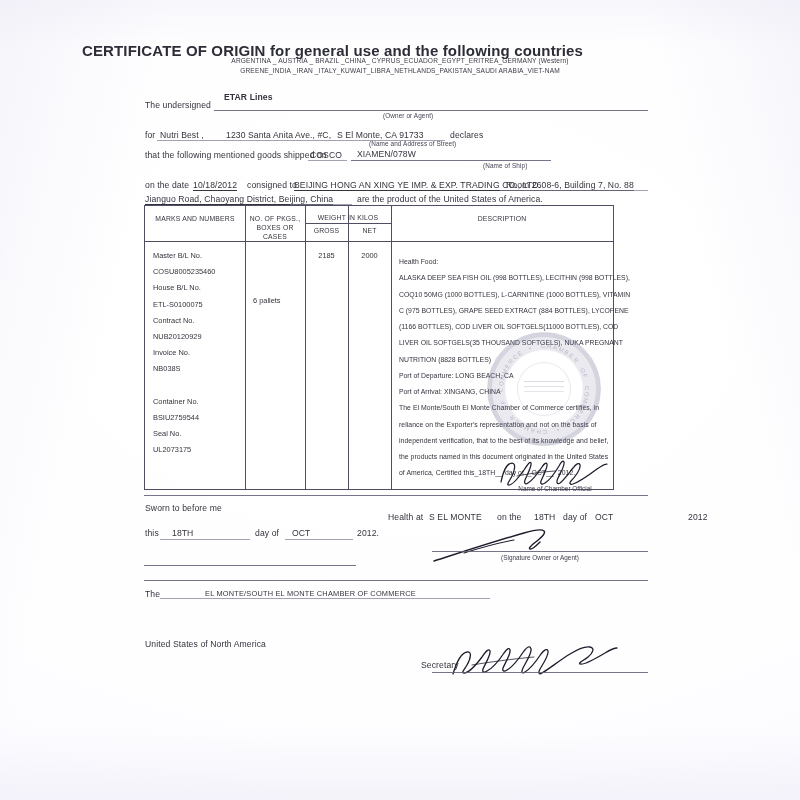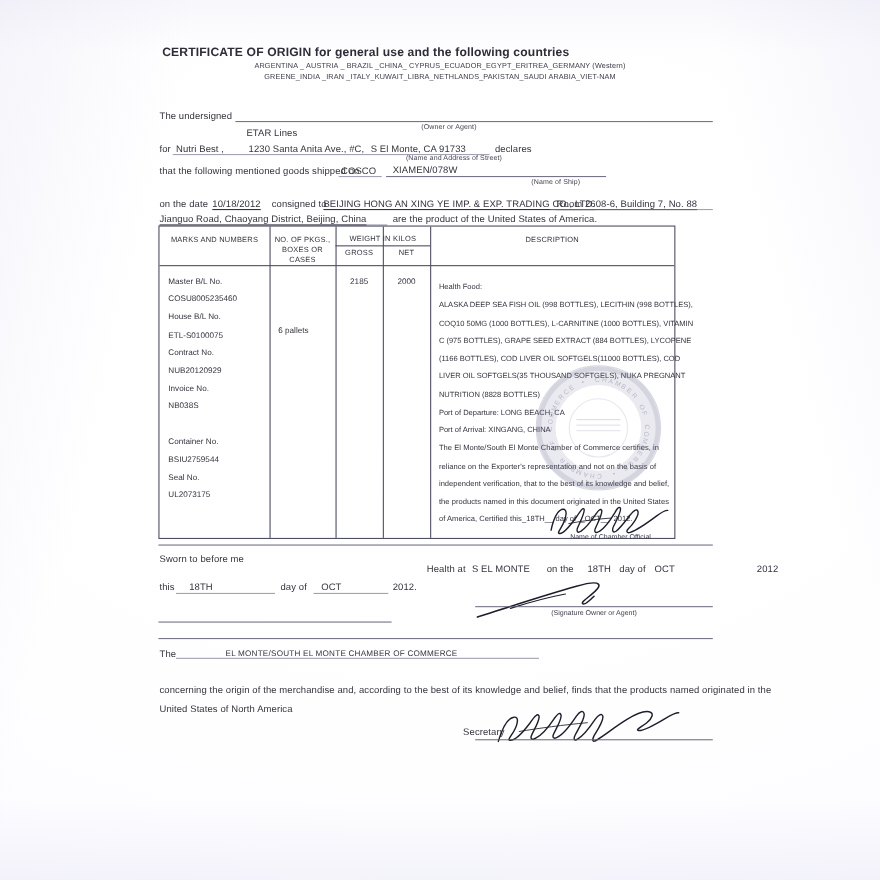--- a/index.html
+++ b/index.html
@@ -48,21 +48,21 @@
     letter-spacing: .1px;
   }
   .lbl  { font-size: 8.6px; }
   .tiny { font-size: 6.4px; color: #454552; }
   .fill { text-decoration: underline; text-underline-offset: 2px; }
 
   
   #title {
     position:absolute; top:42px; left:0; width:665px;
     text-align:center;
-    font-size:11px; font-weight:bold; color:#2d2d38;
+    font-size:15px; font-weight:bold; color:#2d2d38;
     letter-spacing:.15px;
   }
   .countries {
     position:absolute; left:0; width:800px; text-align:center;
     font-size:6.6px; color:#3a3a46; letter-spacing:.15px;
   }
   #countries1 { top:57px; }
   #countries2 { top:67px; }
 
   
@@ -172,21 +172,21 @@
 
 <div id="page"></div>
 
 <div class="sheet">
 
   <div id="title" class="t">CERTIFICATE OF ORIGIN for general use and the following countries</div>
   <div id="countries1" class="countries">ARGENTINA _ AUSTRIA _ BRAZIL _CHINA_ CYPRUS_ECUADOR_EGYPT_ERITREA_GERMANY (Western)</div>
   <div id="countries2" class="countries">GREENE_INDIA _IRAN _ITALY_KUWAIT_LIBRA_NETHLANDS_PAKISTAN_SAUDI ARABIA_VIET-NAM</div>
 
   <div class="t lbl" style="left:145px; top:100px;">The undersigned</div>
-  <div class="t lbl" style="left:224px; top:116px; font-weight:normal;">ETAR Lines</div>
+  <div class="t lbl" style="left:224px; top:92px; font-weight:bold;">ETAR Lines</div>
   <div class="rule" style="left:214px; top:110px; width:434px;"></div>
   <div class="t tiny" style="left:383px; top:112px;">(Owner or Agent)</div>
 
   <div class="t lbl" style="left:145px; top:130px;">for</div>
   <div class="t lbl" style="left:160px; top:130px;">Nutri Best ,</div>
   <div class="t lbl" style="left:226px; top:130px;">1230 Santa Anita Ave., #C,</div>
   <div class="t lbl" style="left:337px; top:130px;">S El Monte, CA 91733</div>
   <div class="t lbl" style="left:450px; top:130px;">declares</div>
   <div class="rule soft" style="left:157px; top:140px; width:288px;"></div>
   <div class="t tiny" style="left:369px; top:140px;">(Name and Address of Street)</div>
@@ -331,21 +331,20 @@
   <div class="rule" style="left:432px; top:551px; width:216px;"></div>
   <div class="caption" style="left:460px; top:554px; width:160px;">(Signature Owner or Agent)</div>
 
   <div class="rule" style="left:144px; top:580px; width:504px;"></div>
 
   <div class="t lbl" style="left:145px; top:589px;">The</div>
   <div class="t" style="left:205px; top:589px; font-size:7.4px; letter-spacing:.2px;">EL MONTE/SOUTH EL MONTE CHAMBER OF COMMERCE</div>
   <div class="rule soft" style="left:160px; top:598px; width:330px;"></div>
 
 
-  <div class="t lbl" style="left:145px; top:622px;">concerning the origin of the merchandise and, according to the best of its knowledge and belief, finds that the products named originated in the</div>
   <div class="t lbl" style="left:145px; top:639px;">United States of North America</div>
 
   <div class="t lbl" style="left:421px; top:660px;">Secretary</div>
   <div class="sig" style="left:450px; top:644px;">
     <svg width="170" height="34" viewBox="0 0 170 34">
       <path d="M3,30 C6,20 11,9 17,8 C22,7 21,14 17,21 C14,26 11,29 14,29 C19,29 26,21 32,13 C36,7 39,4 40,7 C41,11 35,20 33,25 C32,28 34,29 37,27 C43,24 50,15 54,9 C57,5 59,3 60,6 C61,10 55,19 53,24 C52,27 54,28 57,26 C63,23 70,13 74,7 C77,3 80,1 81,5 C82,9 76,18 73,24 C71,28 72,30 75,28 C80,25 87,16 91,10 C94,6 97,4 98,7 C99,11 93,20 90,25 C88,29 89,31 92,29 C99,25 110,16 120,10 C128,5 135,2 140,3 C145,4 143,9 138,13 C133,17 128,19 130,20 C133,21 145,15 155,9 C160,6 164,4 167,4" stroke-width="1.3"></path>
       <path d="M22,21 C40,18 62,15 84,13" stroke-width=".9" opacity=".85"></path>
     </svg>
   </div>
   <div class="rule" style="left:432px; top:672px; width:216px;"></div>

